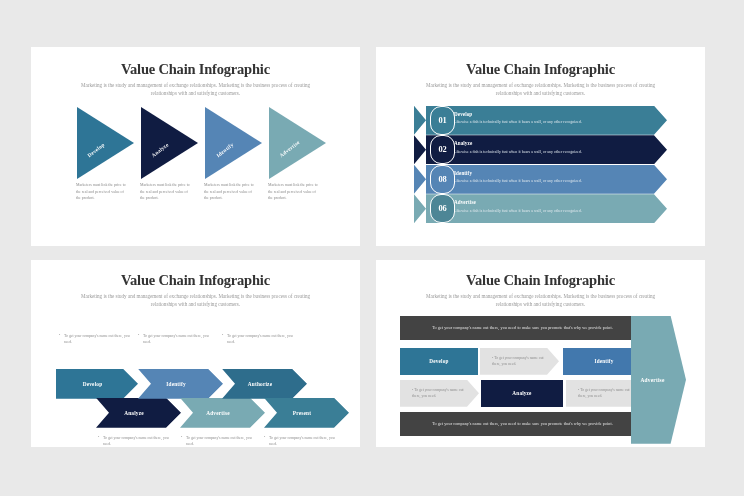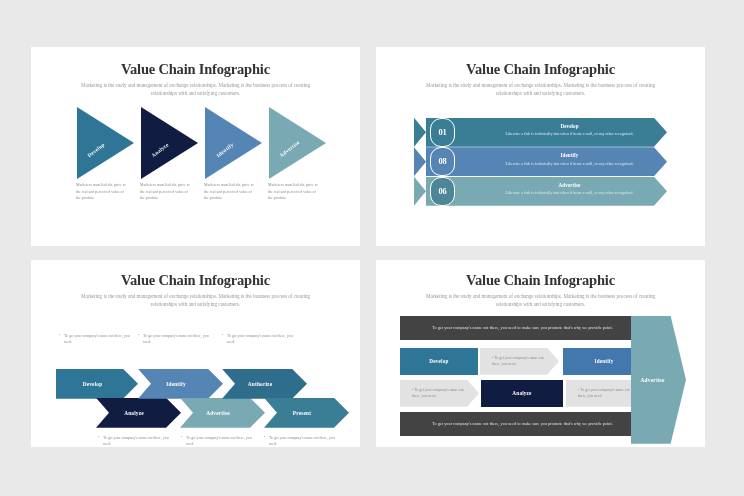--- a/index.html
+++ b/index.html
@@ -67,21 +67,21 @@
   .desc-row { position: relative; height: 42px; margin-top: 3px; }
   .desc {
     position: absolute;
     width: 52px;
     font-size: 3.9px;
     line-height: 1.75;
     color: #8d8d8d;
   }
 
   
-  .banners { position: relative; margin-top: 20px; height: 118px; text-align: center; }
+  .banners { position: relative; margin-top: 8px; height: 118px; }
   .banner-row { position: relative; height: 29px; margin-bottom: 0.5px; }
   .banner {
     position: absolute;
     left: 38px; top: 0;
     width: 253px; height: 29px;
     clip-path: polygon(0 0, 0 100%, 12px 50%, 12px 100%, calc(100% - 13px) 100%, 100% 50%, calc(100% - 13px) 0, 12px 0, 12px 50%);
   }
   .banner-txt { position: absolute; left: 78px; top: 5px; right: 20px; }
   .banner-head {
     font-size: 5.1px; font-weight: bold; color: #ffffff;
@@ -222,20 +222,30 @@
         <div class="banner" style="background:#3a7e96;"></div>
         <div class="pill" style="background:#3a7e96;">
           <span>01</span>
         </div>
         <div class="banner-txt">
           <div class="banner-head">Develop</div>
           <div class="banner-sub">Likewise a fish is technically fast when it bears a wall, or any other recognized.</div>
         </div>
       </div>
 
+      <div class="banner-row">
+        <div class="banner" style="background:#101c42;"></div>
+        <div class="pill" style="background:#101c42;">
+          <span>02</span>
+        </div>
+        <div class="banner-txt">
+          <div class="banner-head">Analyze</div>
+          <div class="banner-sub">Likewise a fish is technically fast when it bears a wall, or any other recognized.</div>
+        </div>
+      </div>
 
       <div class="banner-row">
         <div class="banner" style="background:#5585b5;"></div>
         <div class="pill" style="background:#5585b5;">
           <span>08</span>
         </div>
         <div class="banner-txt">
           <div class="banner-head">Identify</div>
           <div class="banner-sub">Likewise a fish is technically fast when it bears a wall, or any other recognized.</div>
         </div>

